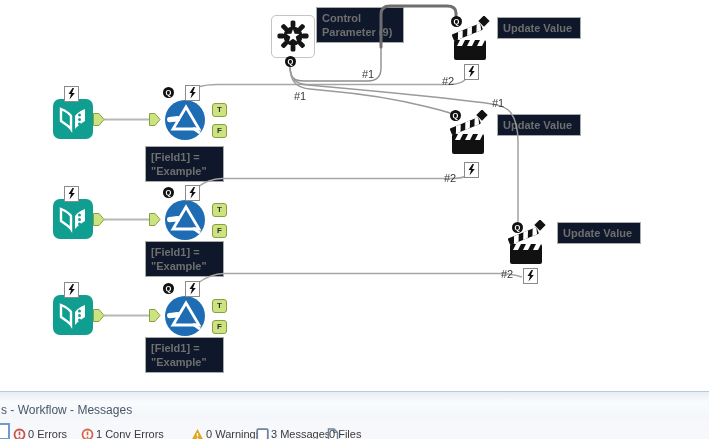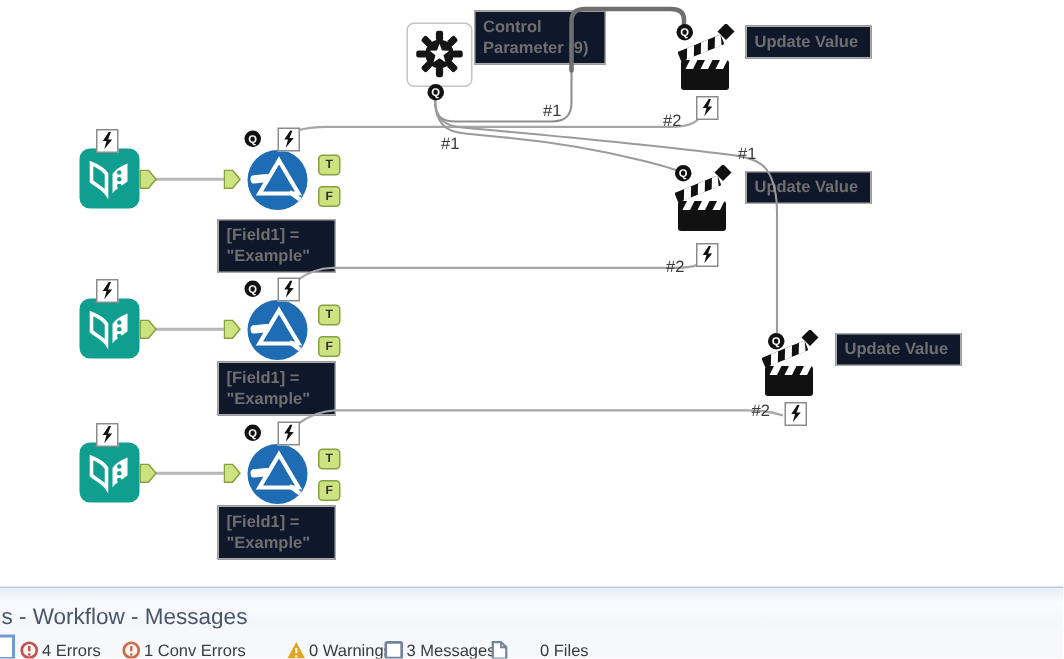--- a/index.html
+++ b/index.html
@@ -22,21 +22,21 @@
            font-size:7.5px;font-weight:bold;text-align:center;line-height:11px;z-index:4;}
   .lightning{width:13px;height:14px;background:#fff;border:1px solid #8b8b8b;z-index:4;
              display:flex;align-items:center;justify-content:center;}
   .tfanchor{width:13px;height:12px;background:#cde381;border:1px solid #87a13e;border-radius:3px;
             color:#2f2f2f;font-size:8px;font-weight:bold;text-align:center;line-height:12px;z-index:4;}
   
   #msg-header{position:absolute;left:0;top:391px;width:709px;height:28px;z-index:5;
               border-top:1px solid #bcc9da;
               background:linear-gradient(#e7edf6 0%,#f9fbfd 35%,#f3f6fa 100%);
               border-bottom:1px solid #d2dbe6;}
-  #msg-header .title{position:absolute;left:1px;top:11px;font-size:15px;color:#49566a;}
+  #msg-header .title{position:absolute;left:1px;top:11px;font-size:12px;color:#49566a;}
   #status-row{position:absolute;left:0;top:419px;width:709px;height:20px;background:#f6f8fb;z-index:5;}
   .sitem-ic{position:absolute;top:8px;}
   .sitem-tx{position:absolute;top:9px;font-size:11px;color:#3a3a3a;white-space:nowrap;}
   .partialbox{position:absolute;left:-7px;top:4px;width:13px;height:13px;background:#fff;
               border:2px solid #6f9bd1;}
 </style>
 </head>
 <body>
 
 <div class="ann" style="left:316px;top:7px;width:76px;">
@@ -286,21 +286,21 @@
 <div id="status-row">
   <div class="partialbox"></div>
 
   <span class="sitem-ic" style="left:13px;">
     <svg width="13" height="13">
         <circle cx="6.5" cy="6.5" r="5" fill="#fdf4f3" stroke="#c4524d" stroke-width="1.8"></circle>
         <line x1="6.5" y1="3.6" x2="6.5" y2="7.2" stroke="#c4524d" stroke-width="1.6"></line>
         <circle cx="6.5" cy="9.4" r="0.9" fill="#c4524d"></circle>
       </svg>
   </span>
-  <span class="sitem-tx" style="left:28px;">4 Errors</span>
+  <span class="sitem-tx" style="left:28px;">0 Errors</span>
 
   <span class="sitem-ic" style="left:81px;">
     <svg width="13" height="13">
         <circle cx="6.5" cy="6.5" r="5" fill="#fdf6f2" stroke="#cd6a4e" stroke-width="1.8"></circle>
         <line x1="6.5" y1="3.6" x2="6.5" y2="7.2" stroke="#cd6a4e" stroke-width="1.6"></line>
         <circle cx="6.5" cy="9.4" r="0.9" fill="#cd6a4e"></circle>
       </svg>
   </span>
   <span class="sitem-tx" style="left:96px;">1 Conv Errors</span>
 
@@ -319,14 +319,14 @@
       </svg>
   </span>
   <span class="sitem-tx" style="left:271px;">3 Messages</span>
 
   <span class="sitem-ic" style="left:326px;">
     <svg width="13" height="13">
         <path d="M2.5,1 L8,1 L11.5,4.5 L11.5,12 L2.5,12 Z" fill="#fff" stroke="#72839c" stroke-width="1.5"></path>
         <path d="M8,1 L8,4.5 L11.5,4.5" fill="none" stroke="#72839c" stroke-width="1.2"></path>
       </svg>
   </span>
-  <span class="sitem-tx" style="left:360px;">0 Files</span>
+  <span class="sitem-tx" style="left:329px;">0 Files</span>
 </div>
 
 </body></html>

